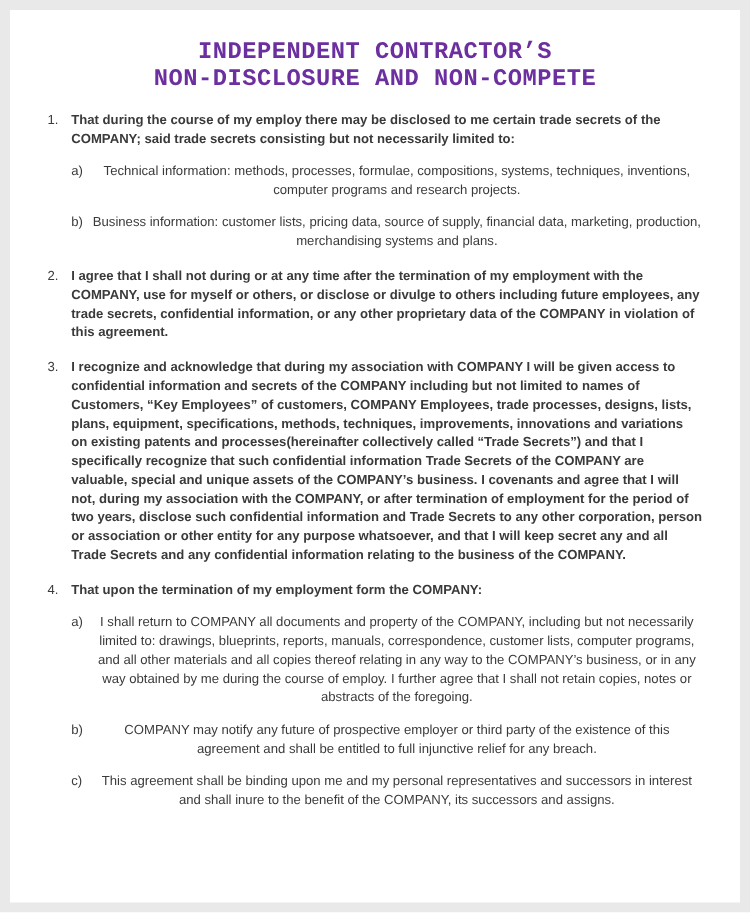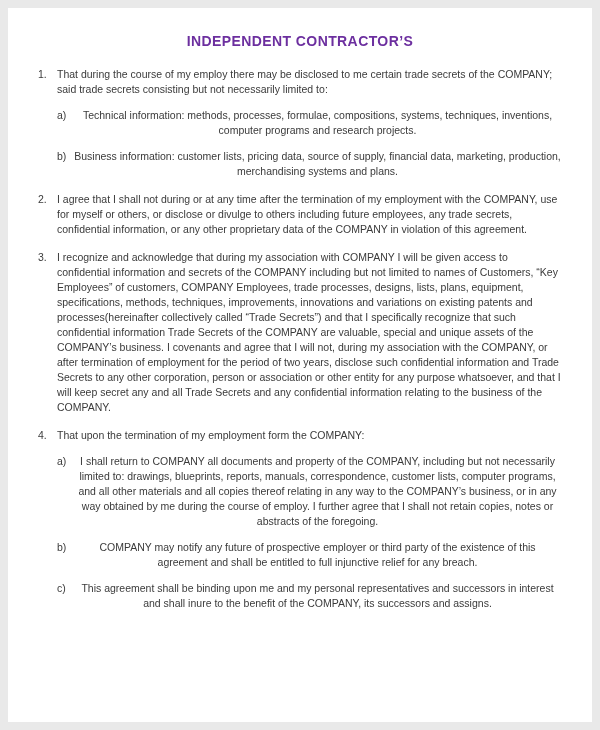--- a/index.html
+++ b/index.html
@@ -17,60 +17,61 @@
   }
   .page {
     width: 100%;
     height: 100%;
     background: #ffffff;
     padding: 22px 30px 18px 30px;
     overflow: hidden;
   }
   .title {
     text-align: center;
-    font-family: Liberation Sans, sans-serif;
+    font-family: Liberation Mono, monospace;
     font-weight: 700;
-    font-size: 14px;
+    font-size: 19px;
     line-height: 22px;
     letter-spacing: 0.4px;
     color: #6c2f9f;
     margin-bottom: 15px;
   }
   .title .tline { display: block; }
   .body-text {
     font-size: 10.5px;
     line-height: 15px;
   }
   .intro { margin-bottom: 13px; }
   .item {
     display: flex;
     margin-top: 13px;
   }
   .item > .num {
     flex: 0 0 19px;
   }
-  .item > .txt { flex: 1; }
+  .item > .txt { flex: 1; font-weight: bold; }
   .sub {
     display: flex;
     margin-top: 11px;
     margin-left: 19px;
   }
   .sub > .letter {
     flex: 0 0 16px;
   }
   .sub > .txt { flex: 1; text-align: center; }
 </style>
 </head>
 <body>
 
 <div class="frame">
   <div class="page body-text">
 
     <h1 class="title">
       <span class="tline">INDEPENDENT CONTRACTOR’S</span>
+      <span class="tline">NON-DISCLOSURE AND NON-COMPETE</span>
     </h1>
 
 
     <div class="item">
       <span class="num">1.</span>
       <span class="txt">That during the course of my employ there may be disclosed to me certain trade secrets of the COMPANY; said trade secrets consisting but not necessarily limited to:</span>
     </div>
     <div class="sub">
       <span class="letter">a)</span>
       <span class="txt">Technical information: methods, processes, formulae, compositions, systems, techniques, inventions, computer programs and research projects.</span>

